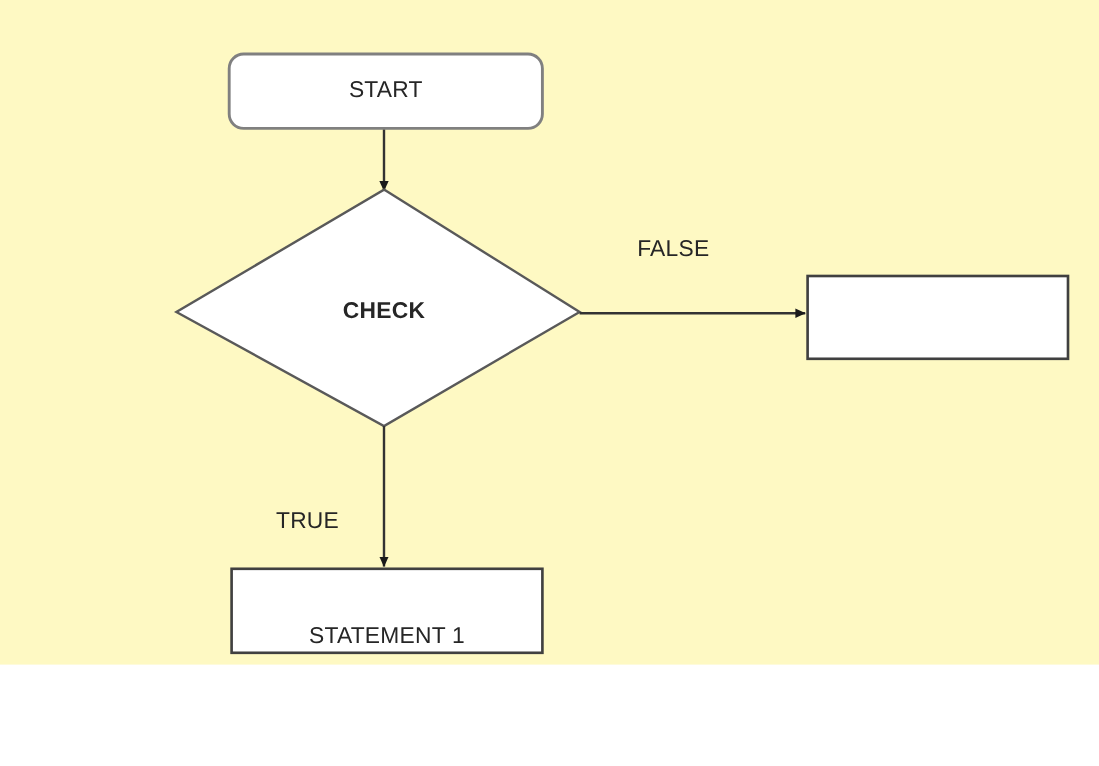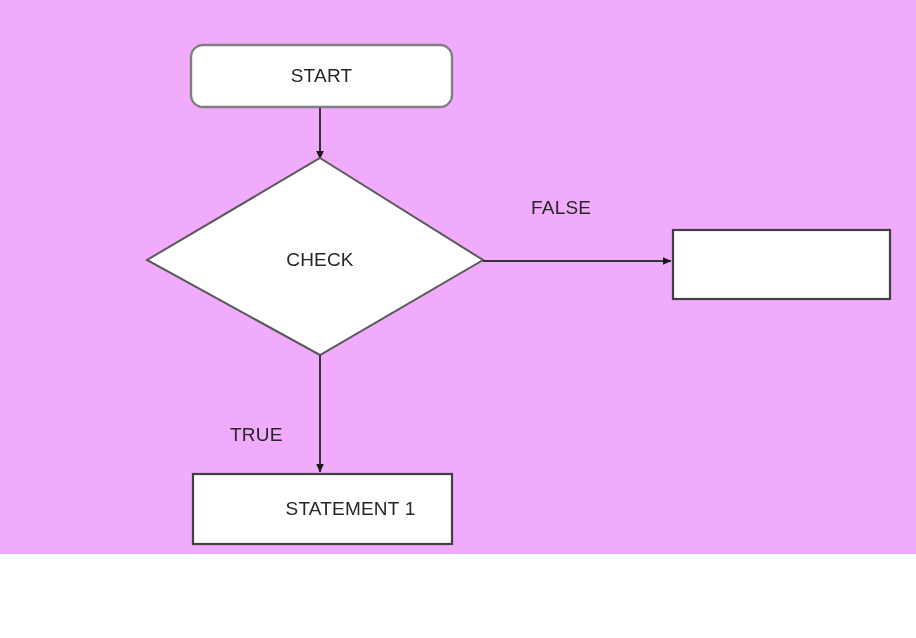--- a/index.html
+++ b/index.html
@@ -8,21 +8,21 @@
     padding: 0;
     background: #ffffff;
   }
   body {
     font-family: "Liberation Sans", sans-serif;
   }
   #canvas {
     position: relative;
     width: 916px;
     height: 554px;
-    background: #f0abfc;
+    background: #fef9c3;
     overflow: hidden;
   }
   #flow-svg {
     position: absolute;
     left: 0;
     top: 0;
     width: 916px;
     height: 638px;
   }
   .node-label {
@@ -44,23 +44,23 @@
     color: #262626;
     font-size: 19px;
     font-weight: 400;
     letter-spacing: 0.2px;
     white-space: pre;
     pointer-events: none;
   }
   
   #start-label   { left: 190px; top: 44px;  width: 263px; height: 64px; }
   
-  #decision-label{ left: 200px; top: 212px; width: 240px; height: 96px; flex-direction: row; }
+  #decision-label{ left: 200px; top: 212px; width: 240px; height: 96px; flex-direction: row; font-weight: bold; }
   
-  #stmt1-label   { left: 192px; top: 473px; width: 261px; height: 72px; margin-left: 28px; }
+  #stmt1-label   { left: 192px; top: 495px; width: 261px; height: 72px; }
   #stmt2-label   { left: 672px; top: 229px; width: 219px; height: 71px; }
   
   #label-true    { left: 230px; top: 386px; margin-top: 38px; }
   #label-false   { left: 531px; top: 197px; text-align: center; }
 </style>
 </head>
 <body>
 
 <div id="canvas">
 

